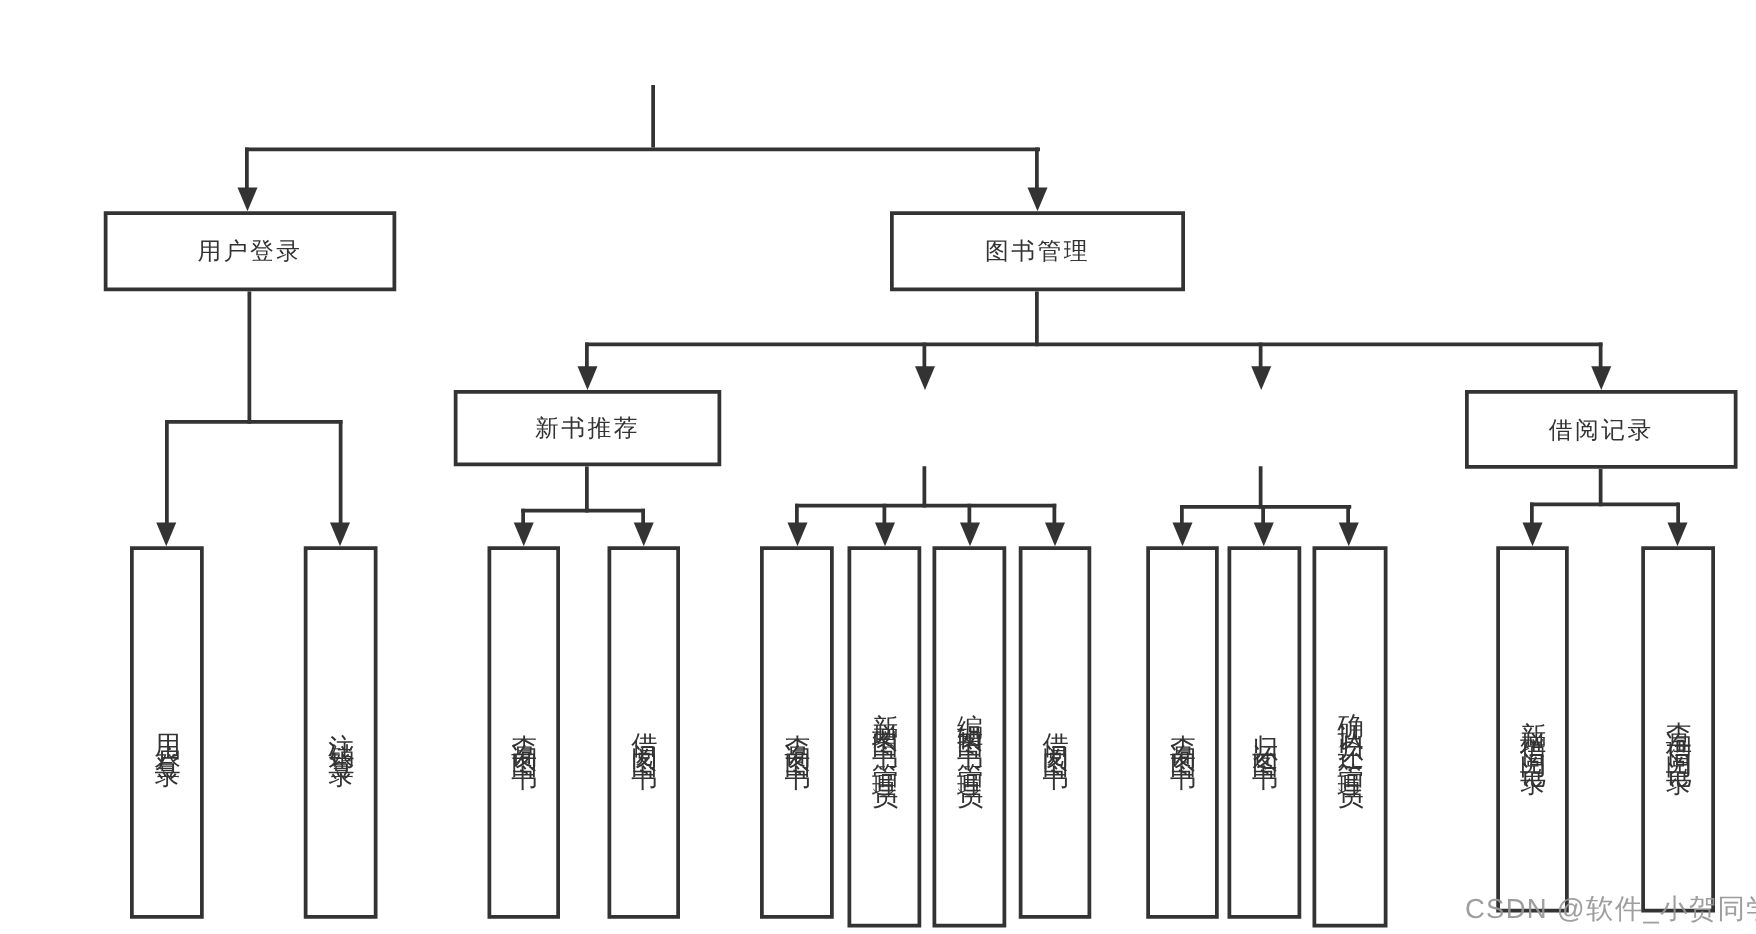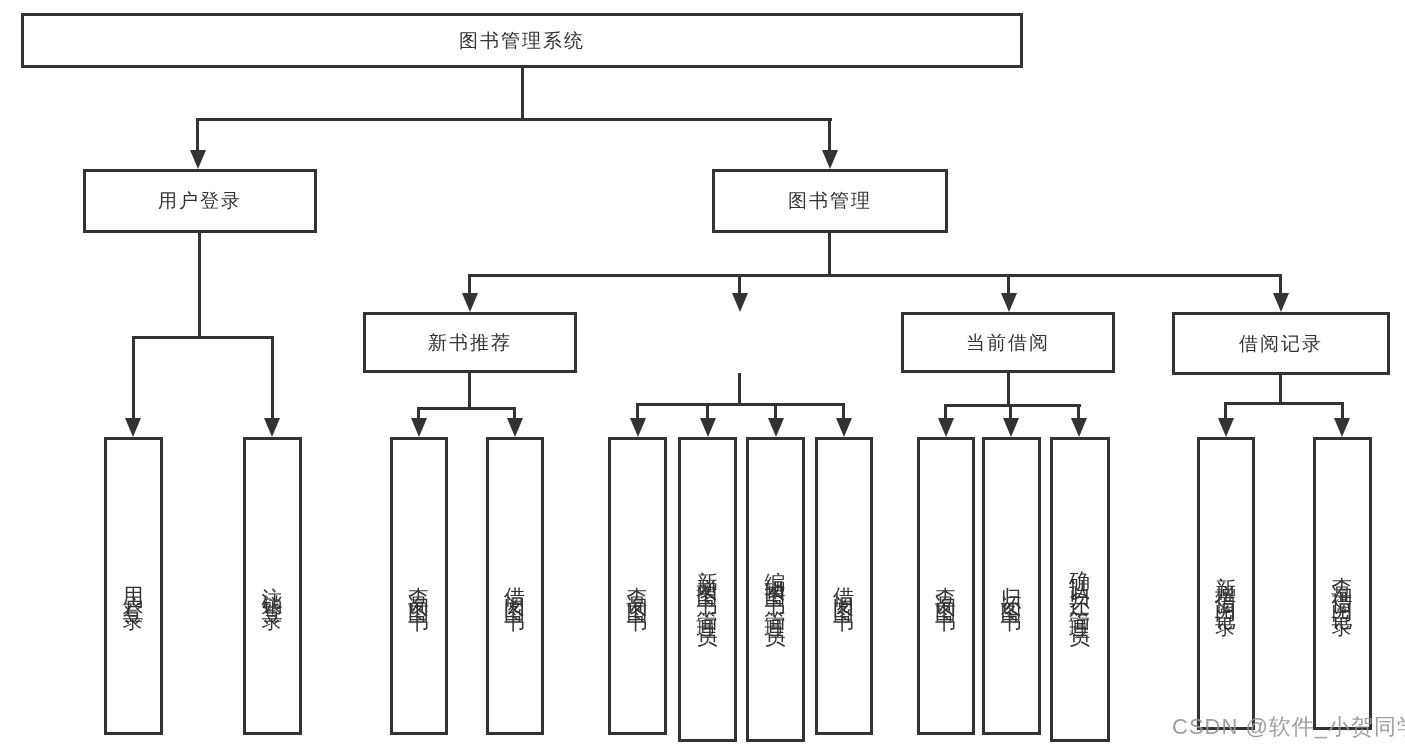--- a/index.html
+++ b/index.html
@@ -90,36 +90,30 @@
   <div class="vline" style="left:1077px;top:404px;height:17px"></div>
   <div class="arrowhead" style="left:1071px;top:418px"></div>
 
   <div class="vline" style="left:1279px;top:375px;height:30px"></div>
   <div class="hline" style="left:1224px;top:402px;width:119px"></div>
   <div class="vline" style="left:1224px;top:402px;height:19px"></div>
   <div class="arrowhead" style="left:1218px;top:418px"></div>
   <div class="vline" style="left:1341px;top:402px;height:19px"></div>
   <div class="arrowhead" style="left:1334px;top:418px"></div>
 
-  <div class="hbox" style="left:21px;top:13px;width:1002px;height:55px">
-    <span>图书管理系统</span>
-  </div>
 
   <div class="hbox" style="left:83px;top:169px;width:234px;height:64px">
     <span>用户登录</span>
   </div>
   <div class="hbox" style="left:712px;top:169px;width:236px;height:64px">
     <span>图书管理</span>
   </div>
 
   <div class="hbox" style="left:363px;top:312px;width:214px;height:61px">
     <span>新书推荐</span>
-  </div>
-  <div class="hbox" style="left:901px;top:312px;width:214px;height:61px">
-    <span>当前借阅</span>
   </div>
   <div class="hbox" style="left:1172px;top:312px;width:218px;height:63px">
     <span>借阅记录</span>
   </div>
 
   <div class="vbox" style="left:104px;top:437px;width:59px;height:298px">
     <span>用户登录</span>
   </div>
   <div class="vbox" style="left:243px;top:437px;width:59px;height:298px">
     <span>注销登录</span>

